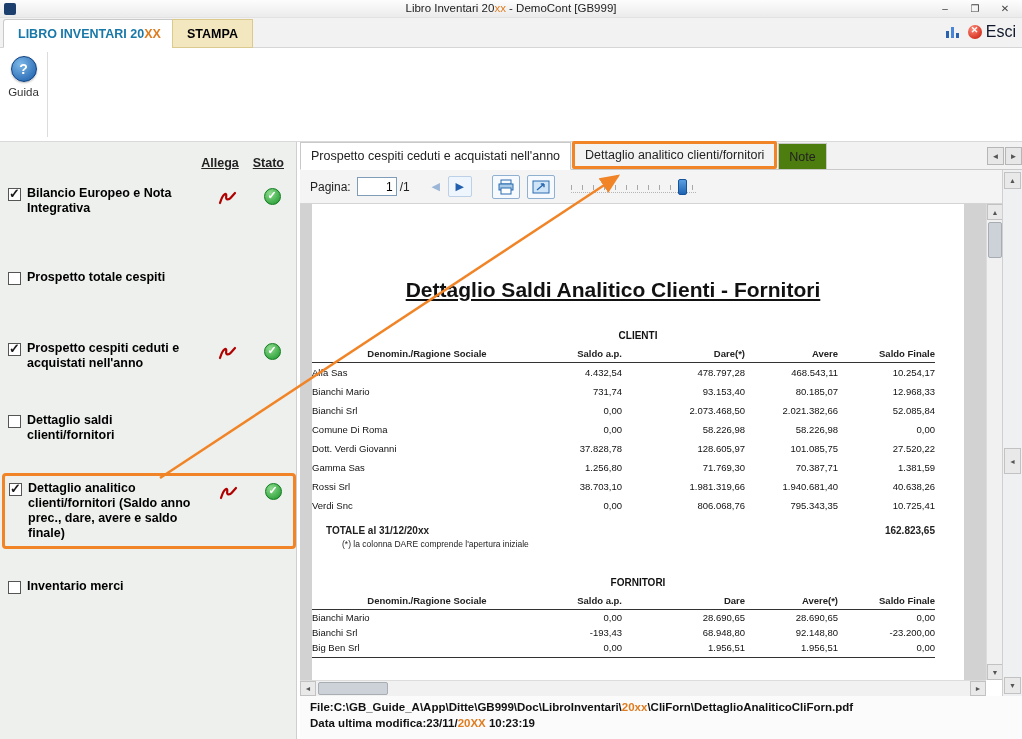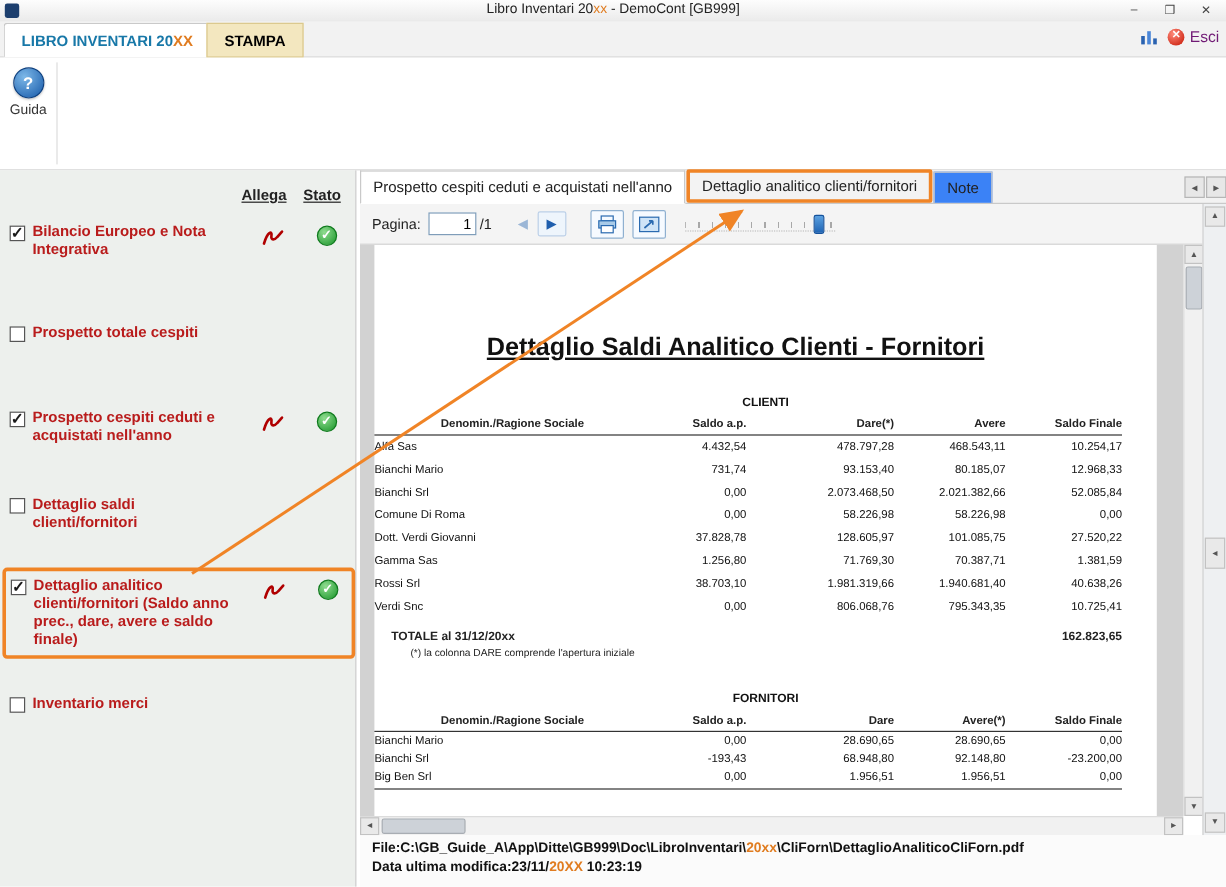--- a/index.html
+++ b/index.html
@@ -22,21 +22,21 @@
     border-bottom:1px solid #d6d6d6; }
   .app-tab { position:absolute; bottom:-1px; height:29px; display:flex; align-items:center;
     padding:0 14px; font-size:12.5px; font-weight:bold; }
   .app-tab.active { left:3px; background:#fff; border:1px solid #c9c9c9; border-bottom:1px solid #fff;
     color:#1878a8; border-radius:3px 3px 0 0; }
   .app-tab.active .yr { color:#e07c20; }
   .app-tab.stampa { left:172px; background:#f3e7bf; border:1px solid #dbc98e; border-bottom:1px solid #dbc98e;
     color:#000000; }
   .strip-right { position:absolute; right:6px; top:5px; display:flex; align-items:center; gap:8px; }
   .panel-ico svg { display:block; }
-  .esci { display:flex; align-items:center; gap:4px; font-size:13px; color:#701a75; }
+  .esci { display:flex; align-items:center; gap:4px; font-size:16px; color:#0f172a; }
   .esci-ico { width:14px; height:14px; border-radius:50%;
     background:radial-gradient(circle at 35% 30%, #ff8a7a, #c41200); position:relative; }
   .esci-ico::after { content:"✕"; position:absolute; left:3px; top:0px; font-size:9px; color:#fff; font-weight:bold; }
 
   
   .ribbon { position:absolute; top:48px; left:0; width:1022px; height:94px; background:#fff;
     border-bottom:1px solid #d9d9d9; }
   .guida-block { position:absolute; left:0; top:8px; width:47px; text-align:center; }
   .guida-icon { width:26px; height:26px; margin:0 auto; border-radius:50%;
     background:radial-gradient(circle at 35% 30%, #7db8e8, #1558a8); border:1px solid #0d3f7e;
@@ -52,36 +52,36 @@
   .side-headers { display:flex; justify-content:flex-end; gap:14px; padding:14px 12px 0 12px;
     font-weight:bold; font-size:12.5px; text-decoration:underline; color:#222; }
   .side-items { padding:16px 0 0 8px; }
   .side-item { display:flex; align-items:flex-start; }
   .m1 { margin-bottom:54px; } .m2 { margin-bottom:56px; } .m3 { margin-bottom:42px; }
   .m4 { margin-bottom:30px; } .m5 { margin-bottom:30px; }
   .chk { width:13px; height:13px; border:1px solid #555; background:#fff; margin:2px 6px 0 0;
     flex:none; position:relative; }
   .chk.checked::after { content:"✓"; position:absolute; top:-3px; left:0px; font-size:13px;
     font-weight:bold; color:#1a1a1a; }
-  .side-label { width:175px; font-weight:bold; font-size:12.5px; color:#b91c1c; line-height:1.2; }
+  .side-label { width:175px; font-weight:bold; font-size:12.5px; color:#000000; line-height:1.2; }
   .pdf-slot { width:50px; display:flex; justify-content:center; padding-top:4px; }
   .status-slot { width:40px; display:flex; justify-content:center; padding-top:2px; }
   .status-ok { width:17px; height:17px; border-radius:50%;
     background:radial-gradient(circle at 35% 30%, #8fdc8f, #189428); border:1px solid #0e7a1c;
     position:relative; }
   .status-ok::after { content:"✓"; position:absolute; left:3px; top:0px; color:#fff;
     font-size:11px; font-weight:bold; }
   .side-item.hl { border:3px solid #f08426; border-radius:4px; padding:5px 0 5px 4px;
     margin-left:-6px; background:#edf0ed; }
 
   
   .doc-tabs { position:absolute; left:300px; top:142px; width:722px; height:28px; background:#f2f2f2;
     border-bottom:1px solid #c9c9c9; display:flex; align-items:flex-end; }
   .doc-tab { height:26px; display:flex; align-items:center; padding:0 10px; font-size:12.5px;
-    border:1px solid #c9c9c9; border-bottom:none; background:#3b82f6; margin-right:1px; white-space:nowrap; }
+    border:1px solid #c9c9c9; border-bottom:none; background:#4d7c0f; margin-right:1px; white-space:nowrap; }
   .doc-tab.selected { background:#fff; height:28px; margin-bottom:-1px; border-bottom:1px solid #fff; }
   .doc-tab.hl { border:3px solid #f08426; border-radius:2px; height:28px; background:#f3f3f3; }
   .tab-scrollers { position:absolute; right:0; top:5px; display:flex; gap:1px; }
   .tab-scroll-btn { width:17px; height:18px; background:#e7e7e7; border:1px solid #b6b6b6;
     font-size:8px; color:#555; display:flex; align-items:center; justify-content:center; }
 
   
   .viewer-toolbar { position:absolute; left:300px; top:170px; width:702px; height:34px; background:#f4f4f4;
     border-bottom:1px solid #d4d4d4; display:flex; align-items:center; padding-left:10px; font-size:12px; }
   .page-input { width:40px; height:19px; border:1px solid #7f9db9; background:#fff; font-size:12px;

